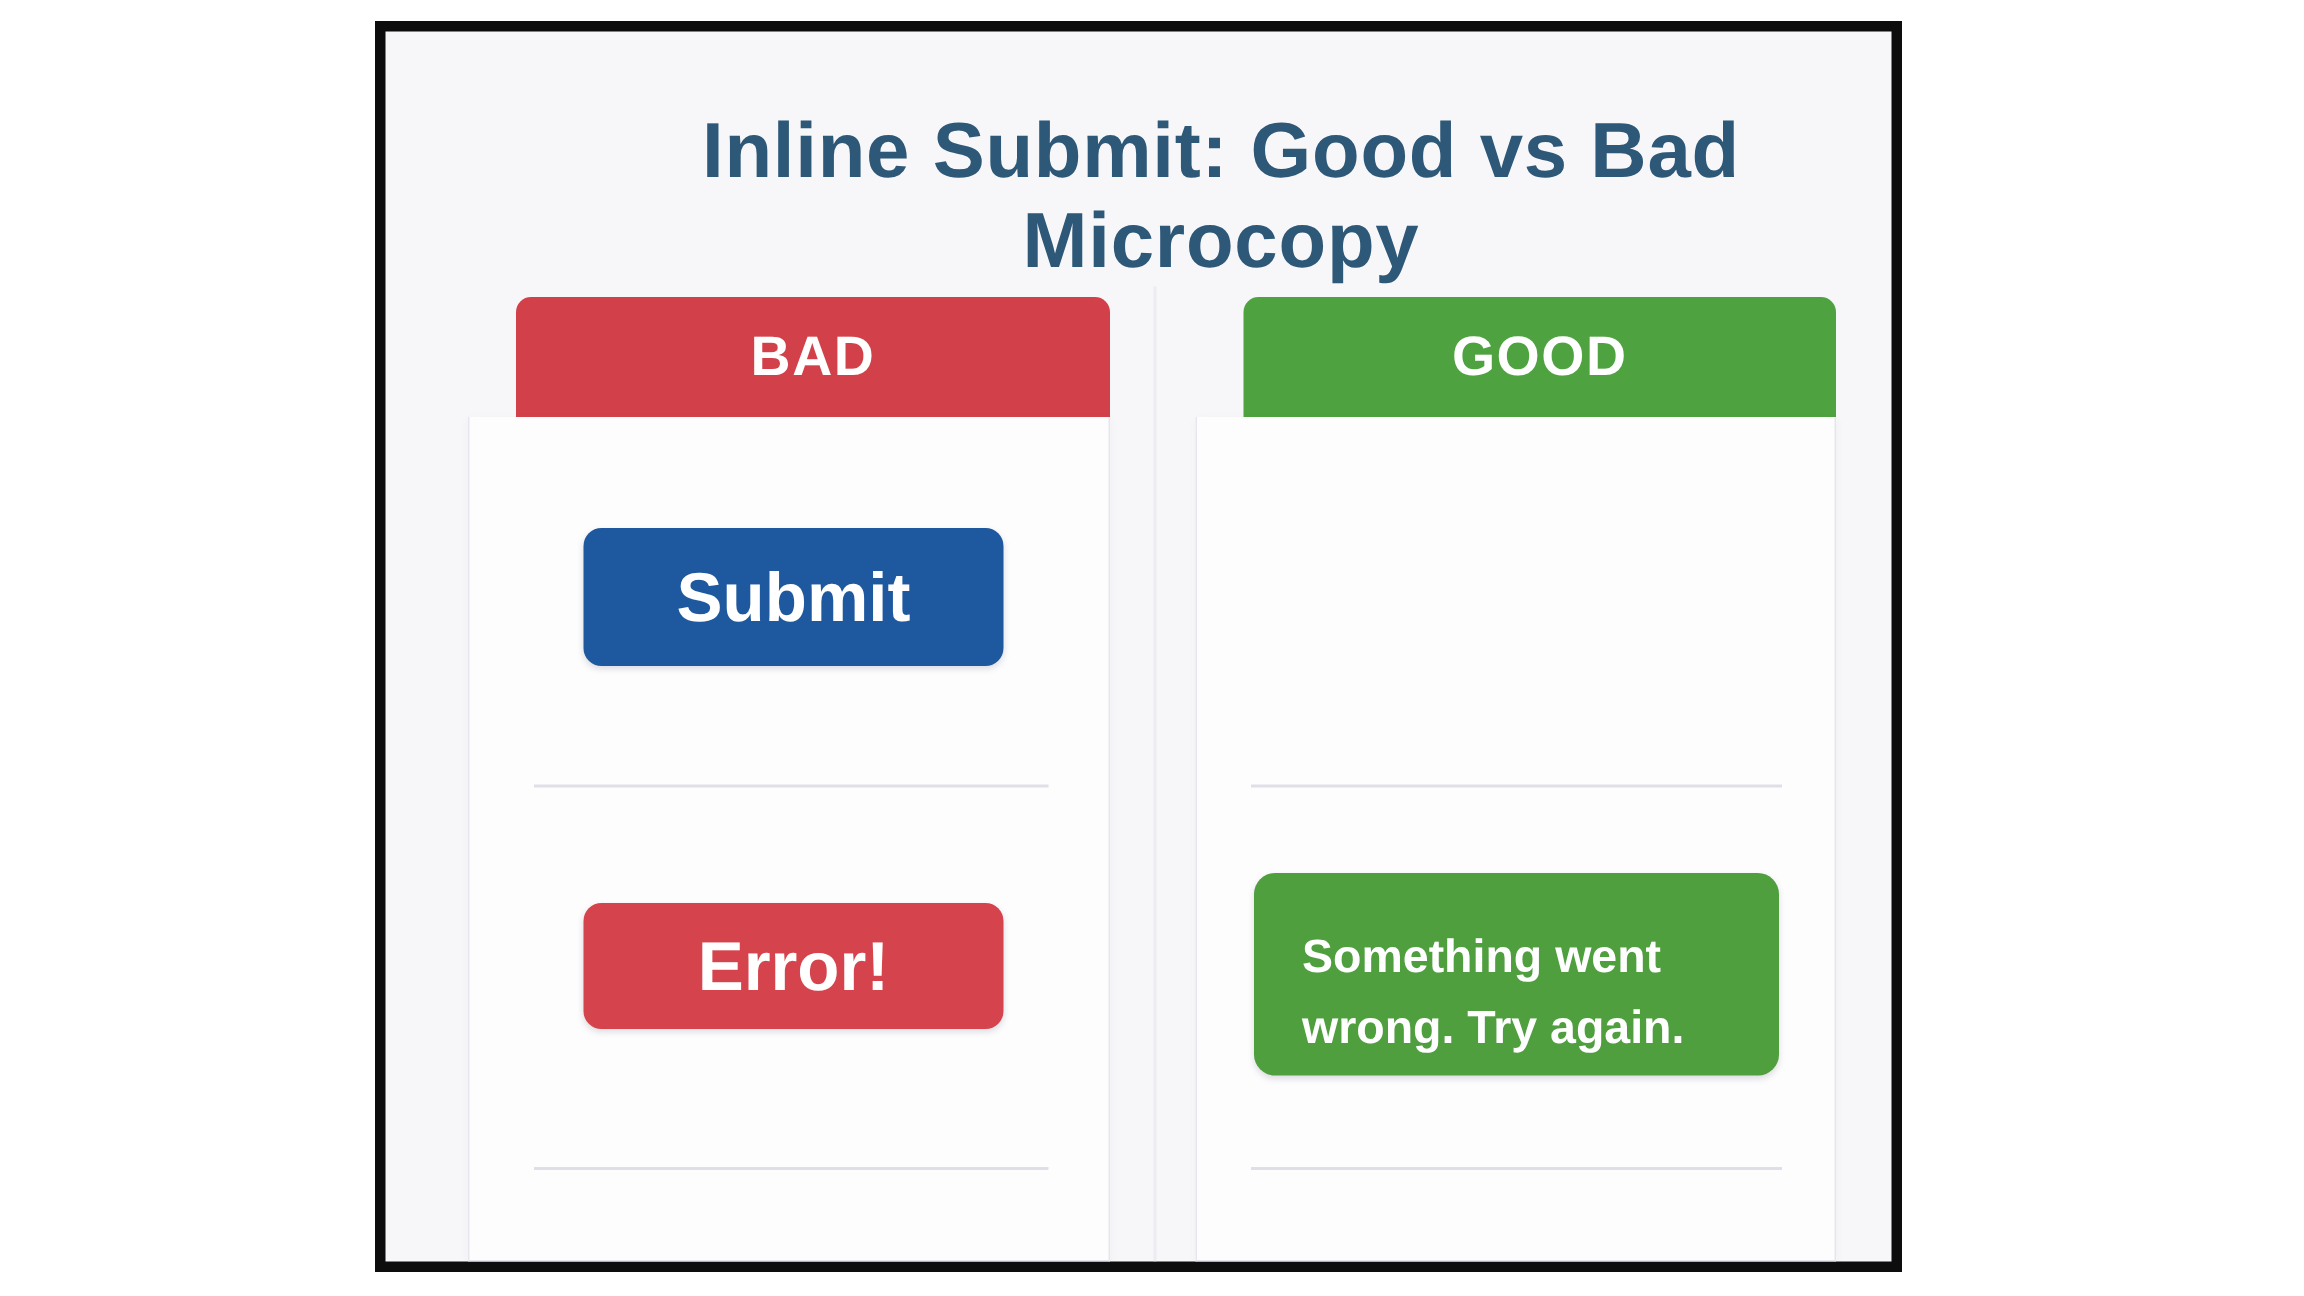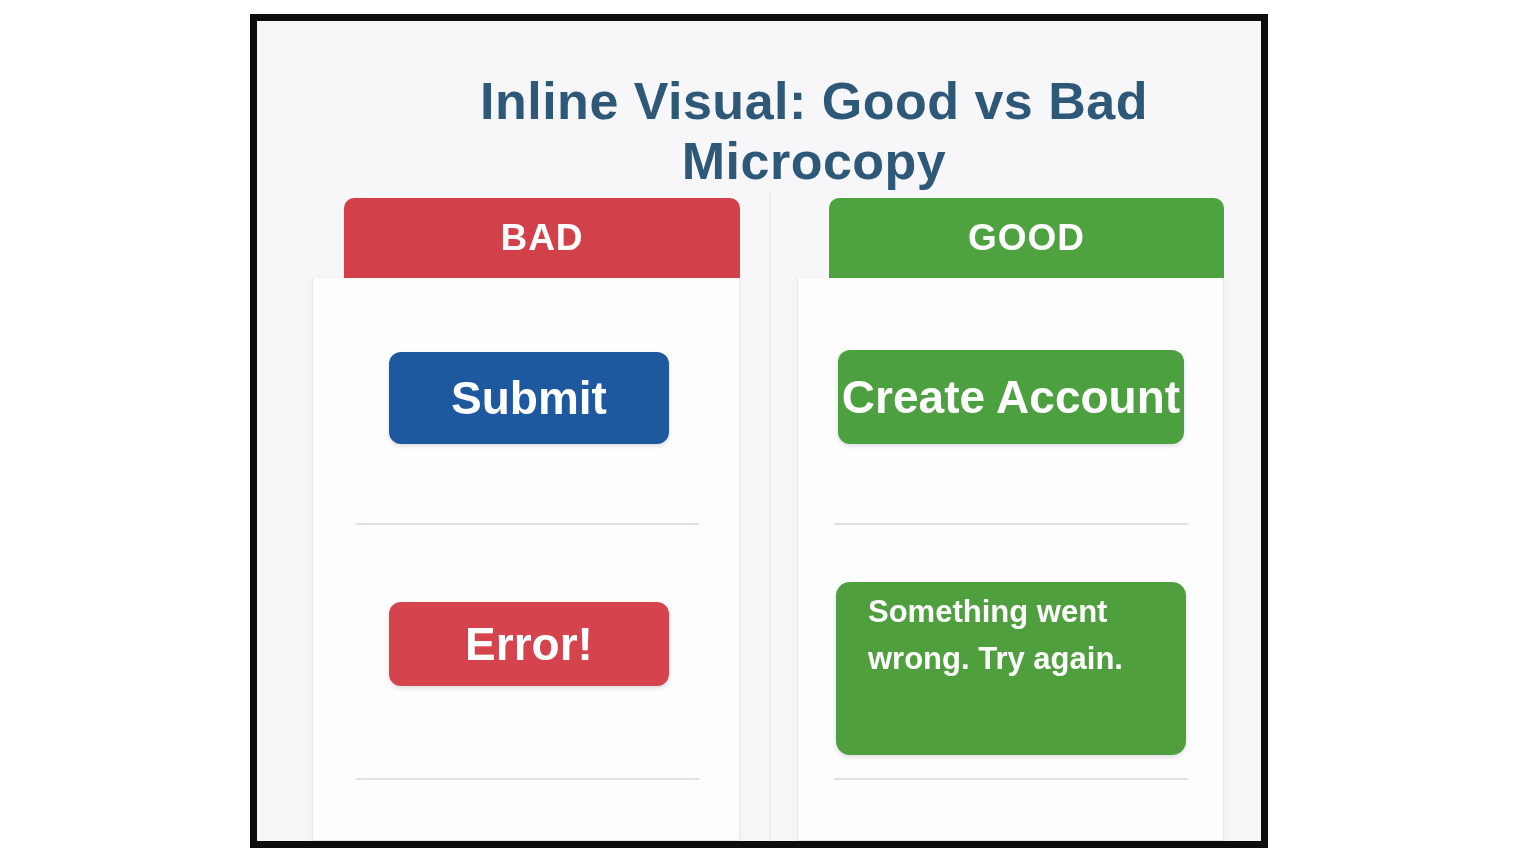--- a/index.html
+++ b/index.html
@@ -72,63 +72,62 @@
     font-weight: bold;
     cursor: pointer;
     box-shadow: 0 2px 4px rgba(80,80,100,0.18);
   }
   .btn-submit { left: 76px; top: 74px;  width: 280px; height: 92px; background: #1e589e; }
   .btn-error  { left: 76px; top: 324px; width: 280px; height: 84px; background: #d5434c; }
   .btn-create { left: 40px; top: 72px;  width: 346px; height: 94px; background: #4ca03f; }
   .msg-box {
     position: absolute;
     left: 38px; top: 304px;
-    width: 350px; height: 173px;
+    width: 350px; height: 135px;
     border-radius: 14px;
     background: #4f9f3f;
     color: #ffffff;
     font-size: 31px;
     font-weight: bold;
     line-height: 1.5;
     text-align: left;
-    padding: 7px 10px 0 32px;
+    padding: 33px 10px 0 32px;
     box-shadow: 0 2px 4px rgba(80,80,100,0.18);
   }
   .divider {
     position: absolute;
     height: 2px;
     background: #dfdfe8;
   }
   .card-bad  .divider { left: 43px; width: 343px; }
   .card-good .divider { left: 36px; width: 354px; }
   .divider-1 { top: 245px; }
   .divider-2 { top: 500px; }
 </style>
 </head>
 <body>
 
 <div class="frame">
 
-  <div class="title">Inline Visual: Good vs Bad Microcopy</div>
+  <div class="title">Inline Submit: Good vs Bad Microcopy</div>
 
   <div class="crease"></div>
 
   <div class="card card-bad">
     <div class="card-header bad">BAD</div>
     <div class="card-body">
       <button class="btn btn-submit">Submit</button>
       <div class="divider divider-1"></div>
       <button class="btn btn-error">Error!</button>
       <div class="divider divider-2"></div>
     </div>
   </div>
 
   <div class="card card-good">
     <div class="card-header good">GOOD</div>
     <div class="card-body">
-      <button class="btn btn-create">Create Account</button>
       <div class="divider divider-1"></div>
       <div class="msg-box">Something went wrong. Try again.</div>
       <div class="divider divider-2"></div>
     </div>
   </div>
 
 </div>
 
 </body></html>

